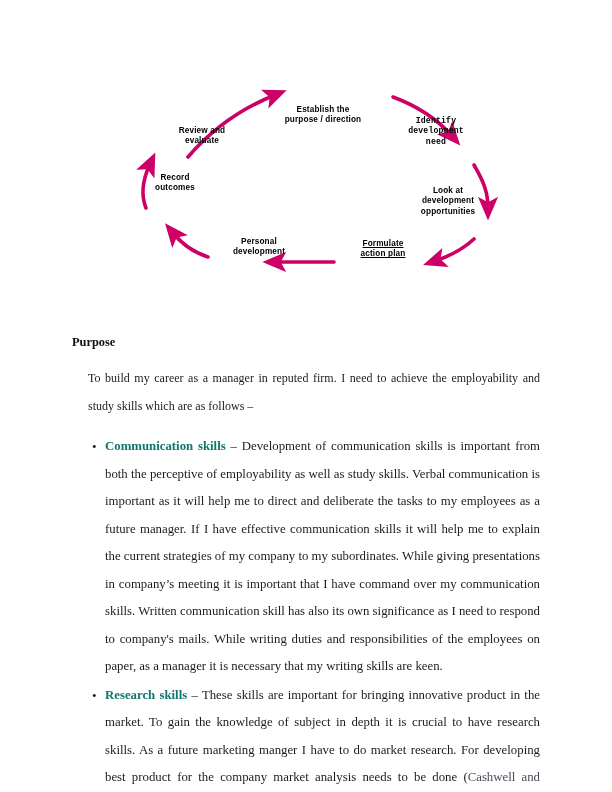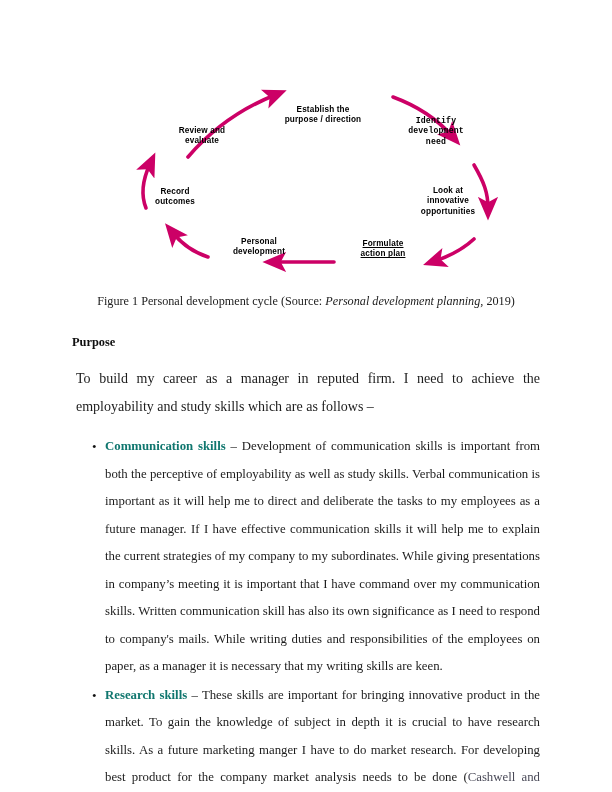--- a/index.html
+++ b/index.html
@@ -46,21 +46,21 @@
     text-align: center;
     letter-spacing: 0.15px;
     white-space: pre-line;
   }
 
   .n-establish { left: 193px; top: 19px;  width: 120px; margin-top: 24px; }
   .n-identify  { left: 318px; top: 54px;  width: 96px; font-family: Liberation Mono, monospace;  }
   .n-look      { left: 326px; top: 124px; width: 104px; }
   .n-formulate { left: 267px; top: 177px; width: 92px; text-decoration: underline;  }
   .n-undertake { left: 139px; top: 175px; width: 100px; }
-  .n-record    { left: 62px;  top: 125px; width: 86px; text-align: center;  }
+  .n-record    { left: 62px;  top: 111px; width: 86px; text-align: center;  }
   .n-review    { left: 88px;  top: 64px;  width: 88px;  }
 
   
   #caption {
     position: absolute;
     left: 72px;
     top: 293px;
     width: 468px;
     font-size: 12.2px;
     line-height: 16px;
@@ -77,23 +77,23 @@
     width: 468px;
   }
   h2.section-heading {
     font-size: 12.4px;
     line-height: 16px;
     font-weight: bold;
     margin: 12px 0 15px 0;
     color: #101010;
   }
   p.para {
-    font-size: 14px;
+    font-size: 12px;
     line-height: 27.5px;
-    margin: 0 0 13px 4px;
+    margin: 0 0 13px 16px;
     text-align: justify;
     text-justify: inter-word;
     color: #1c1c1c;
   }
   ul.bullets {
     list-style: none;
     margin: 0;
     padding: 0;
   }
   ul.bullets > li {
@@ -152,33 +152,32 @@
         <path d="M76,146 C70,131 73,117 80,102"></path>
       </g>
     </svg>
 
     <div class="node-label n-establish">Establish the
 purpose / direction</div>
     <div class="node-label n-identify">Identify
 development
 need</div>
     <div class="node-label n-look">Look at
-innovative
+development
 opportunities</div>
     <div class="node-label n-formulate">Formulate
 action plan</div>
     <div class="node-label n-undertake">Personal
 development</div>
     <div class="node-label n-record">Record
 outcomes</div>
     <div class="node-label n-review">Review and
 evaluate</div>
   </div>
 
-  <div id="caption"><span>Figure 1 Personal development cycle (Source: </span><span class="it">Personal development planning</span><span>, 2019)</span></div>
 
   <div id="body">
 
     <h2 class="section-heading">Purpose</h2>
 
     <p class="para">To build my career as a manager in reputed firm. I need to achieve the employability and study skills which are as follows –</p>
 
     <ul class="bullets">
 
       <li>

